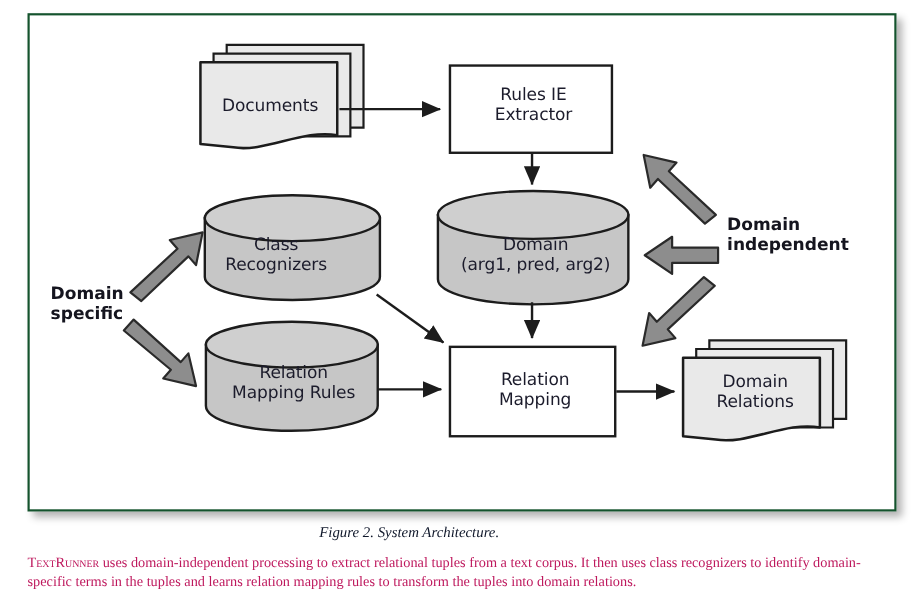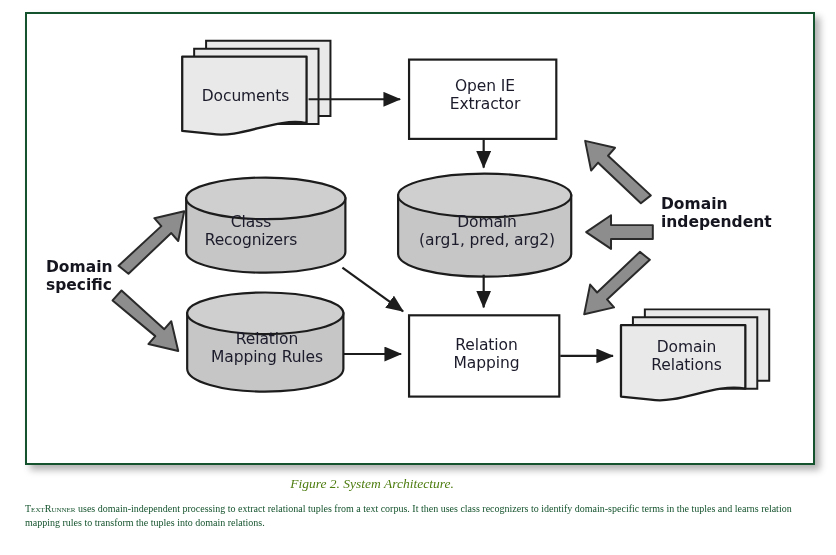--- a/index.html
+++ b/index.html
@@ -64,31 +64,31 @@
   
   #figure-caption {
     position: absolute;
     left: 0;
     top: 476px;
     width: 744px;
     text-align: center;
     font-family: "Liberation Serif", serif;
     font-style: italic;
     font-size: 13.5px;
-    color: #4d7c0f;
+    color: #0f172a;
   }
   #caption-body {
     position: absolute;
     left: 25px;
     top: 502px;
     width: 790px;
     font-family: "Liberation Serif", serif;
-    font-size: 10px;
+    font-size: 13px;
     line-height: 1.38;
-    color: #14532d;
+    color: #be185d;
     text-align: left;
   }
   .smallcaps {
     font-variant: small-caps;
   }
 </style>
 </head>
 <body>
 
 <div id="page">
@@ -181,21 +181,21 @@
         <path d="M629,213 L587,213 L587,203 L562,220 L587,237 L587,227 L629,227 Z" fill="#8d8d8d" stroke="#2a2a2a" stroke-width="2" stroke-linejoin="round"></path>
       </g>
 
       <g>
         <path d="M626,248 L583,288 L590,296 L560,303 L566,273 L573,281 L616,240 Z" fill="#8d8d8d" stroke="#2a2a2a" stroke-width="2" stroke-linejoin="round"></path>
       </g>
     </svg>
 
     <div class="node-label" style="left:156px; top:74px; width:125px;">Documents</div>
 
-    <div class="node-label" style="left:384px; top:64px; width:148px;">Open IE
+    <div class="node-label" style="left:384px; top:64px; width:148px;">Rules IE
 Extractor</div>
 
     <div class="node-label" style="left:160px; top:200px; width:128px;">Class
 Recognizers</div>
 
     <div class="node-label" style="left:366px; top:200px; width:188px;">Domain
 (arg1, pred, arg2)</div>
 
     <div class="node-label" style="left:155px; top:317px; width:170px;">Relation
 Mapping Rules</div>

